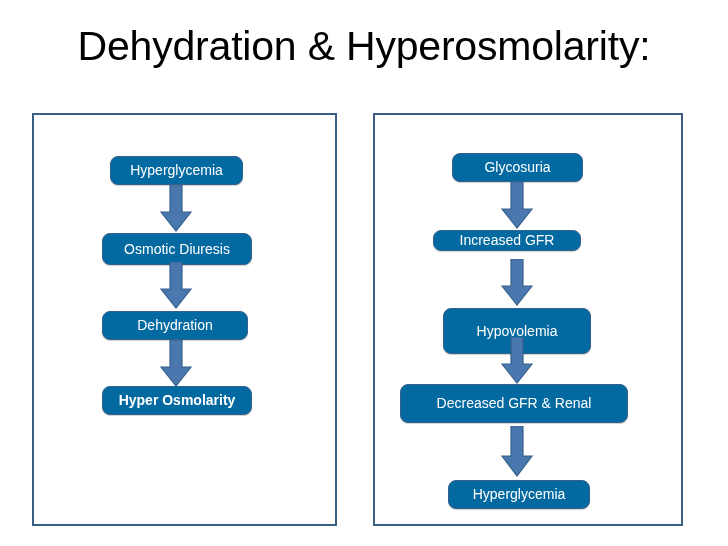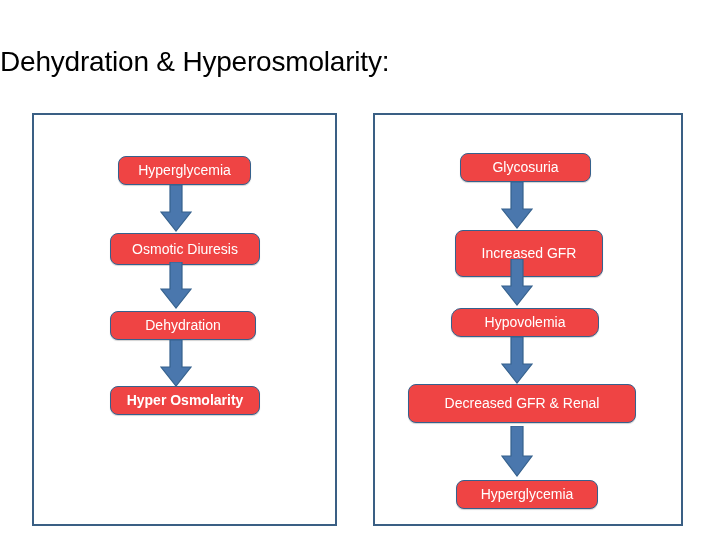--- a/index.html
+++ b/index.html
@@ -13,24 +13,24 @@
     position: relative;
     overflow: hidden;
     font-family: "Liberation Sans", sans-serif;
     -webkit-font-smoothing: antialiased;
   }
 
   
   #slide-title {
     position: absolute;
     left: 0;
-    top: 38px;
+    top: 22px;
     width: 728px;
-    text-align: left;
-    font-size: 28px;
+    text-align: center;
+    font-size: 41px;
     line-height: 48px;
     font-weight: 400;
     color: #000000;
     letter-spacing: -0.2px;
     white-space: nowrap;
   }
 
   
   .panel {
     position: absolute;
@@ -38,33 +38,32 @@
     border: 2px solid #3a5f84;
     box-sizing: border-box;
   }
   #panel-left  { left: 32px;  top: 113px; width: 305px; height: 413px; }
   #panel-right { left: 373px; top: 113px; width: 310px; height: 413px; }
 
   
   .node {
     position: absolute;
     box-sizing: border-box;
-    background: #ef4444;
+    background: #0369a1;
     border: 1px solid #35618d;
     border-radius: 8px;
     color: #ffffff;
     font-size: 14px;
     line-height: 17px;
     display: flex;
     align-items: center;
     justify-content: center;
     text-align: center;
     padding: 8px 6px;
     box-shadow: 0 1px 1px rgba(0,0,0,0.18);
-    margin-left: 8px;
   }
   .node span { display: block; }
 
   
   .arrow {
     position: absolute;
     overflow: visible;
   }
   .arrow svg { display: block; }
 </style>
@@ -114,31 +113,31 @@
 <div class="node" style="left:452px; top:153px; width:131px; height:29px;">
   <span>Glycosuria</span>
 </div>
 
 <div class="arrow" style="left:501px; top:182px; width:32px; height:48px;">
   <svg width="32" height="48" viewBox="0 0 32 48">
     <path d="M10 0 L22 0 L22 27 L31 27 L16 46 L1 27 L10 27 Z" fill="#4a77ad" stroke="#35618d" stroke-width="1.2"></path>
   </svg>
 </div>
 
-<div class="node" style="left:447px; top:230px; width:148px; height:47px;">
+<div class="node" style="left:433px; top:230px; width:148px; height:21px;">
   <span>Increased GFR</span>
 </div>
 
 <div class="arrow" style="left:501px; top:259px; width:32px; height:48px;">
   <svg width="32" height="48" viewBox="0 0 32 48">
     <path d="M10 0 L22 0 L22 27 L31 27 L16 46 L1 27 L10 27 Z" fill="#4a77ad" stroke="#35618d" stroke-width="1.2"></path>
   </svg>
 </div>
 
-<div class="node" style="left:443px; top:308px; width:148px; height:29px;border-radius:10px;">
+<div class="node" style="left:443px; top:308px; width:148px; height:46px;">
   <span>Hypovolemia</span>
 </div>
 
 <div class="arrow" style="left:501px; top:337px; width:32px; height:48px;">
   <svg width="32" height="48" viewBox="0 0 32 48">
     <path d="M10 0 L22 0 L22 27 L31 27 L16 46 L1 27 L10 27 Z" fill="#4a77ad" stroke="#35618d" stroke-width="1.2"></path>
   </svg>
 </div>
 
 <div class="node" style="left:400px; top:384px; width:228px; height:39px; flex-direction:column; line-height:19px;">

